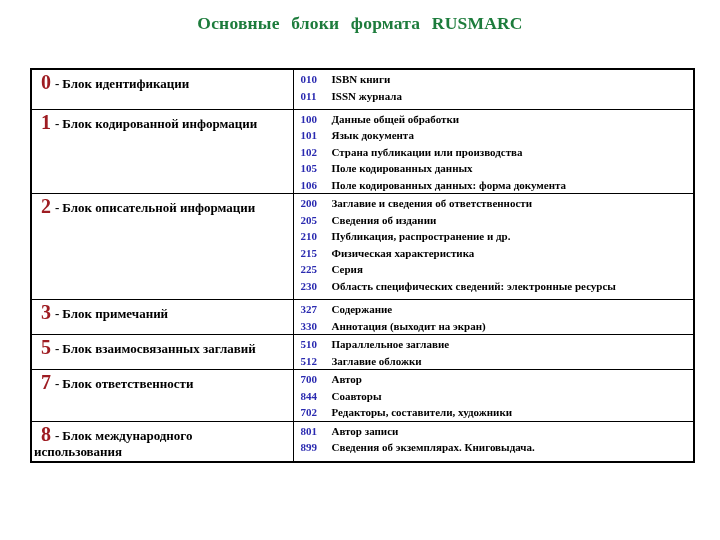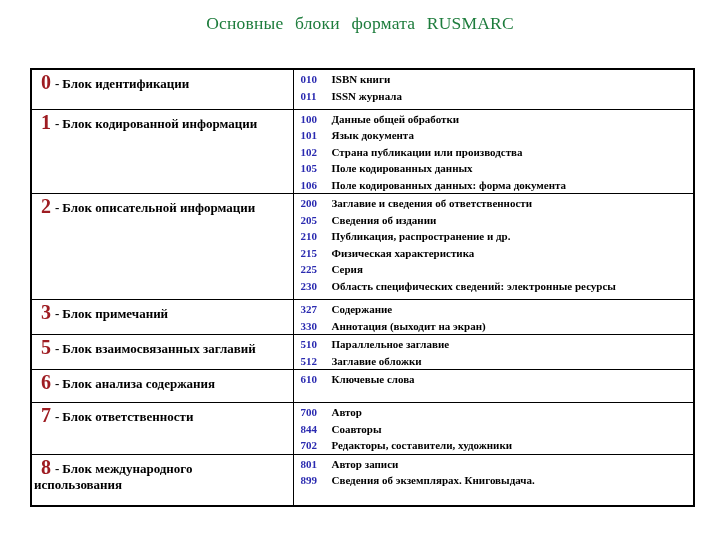--- a/index.html
+++ b/index.html
@@ -19,21 +19,21 @@
   }
   .slide {
     position: relative;
     width: 720px; height: 540px;
     background: var(--c-bg);
   }
   .title {
     margin-top: 13px;
     text-align: center;
     font-size: 17.5px;
-    font-weight: normal;
+    font-weight: bold;
     color: var(--c-title);
     word-spacing: 7px;
     letter-spacing: 0.2px;
   }
   table.blocks-table {
     position: absolute;
     left: 30px;
     top: 55px;
     width: 665px;
     border-collapse: collapse;
@@ -129,26 +129,20 @@
           </td>
         </tr>
         <tr>
           <td class="block-cell"><span class="block-num">5</span><span class="block-sep">-</span><span class="block-label">Блок взаимосвязанных заглавий</span></td>
           <td class="fields-cell">
             <div class="field-line"><span class="field-code">510</span><span class="field-label">Параллельное заглавие</span></div>
             <div class="field-line"><span class="field-code">512</span><span class="field-label">Заглавие обложки</span></div>
           </td>
         </tr>
         <tr>
-          <td class="block-cell"><span class="block-num">6</span><span class="block-sep">-</span><span class="block-label">Блок анализа содержания</span></td>
-          <td class="fields-cell">
-            <div class="field-line"><span class="field-code">610</span><span class="field-label">Ключевые слова</span></div>
-          </td>
-        </tr>
-        <tr>
           <td class="block-cell"><span class="block-num">7</span><span class="block-sep">-</span><span class="block-label">Блок ответственности</span></td>
           <td class="fields-cell">
             <div class="field-line"><span class="field-code">700</span><span class="field-label">Автор</span></div>
             <div class="field-line"><span class="field-code">844</span><span class="field-label">Соавторы</span></div>
             <div class="field-line"><span class="field-code">702</span><span class="field-label">Редакторы, составители, художники</span></div>
           </td>
         </tr>
         <tr>
           <td class="block-cell"><span class="block-num">8</span><span class="block-sep">-</span><span class="block-label">Блок международного использования</span></td>
           <td class="fields-cell">

